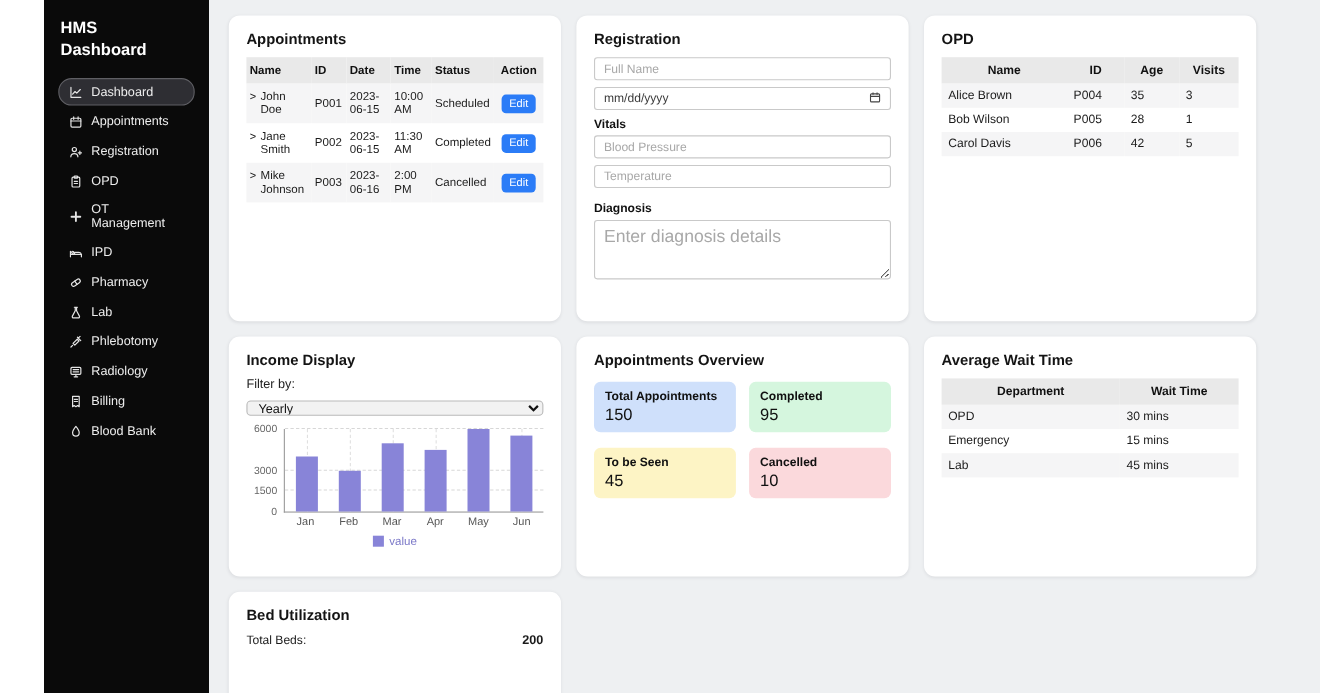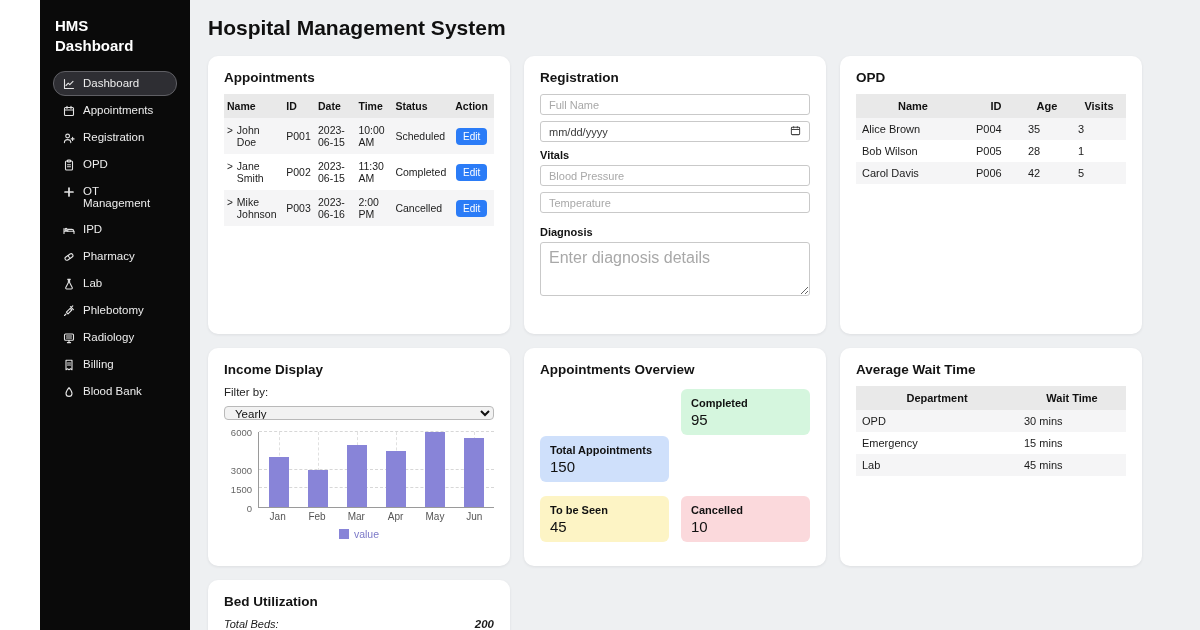--- a/index.html
+++ b/index.html
@@ -4,21 +4,21 @@
 <style>
   * { box-sizing: border-box; margin: 0; padding: 0; }
   html,body { width:1200px; height:630px; overflow:hidden; }
   body { font-family:"Liberation Sans", sans-serif; background:#ffffff; }
   .app { display:flex; width:1200px; height:630px; }
 
   
   .left-gutter { width:40px; background:#ffffff; flex-shrink:0; }
   .sidebar { width:150px; background:#0a0a0a; color:#fff; padding:14px 0; flex-shrink:0; }
   .sidebar-title { font-size:15px; font-weight:bold; line-height:1.3; padding:2px 15px 14px; width:120px; }
-  .nav-item { display:flex; gap:8px; margin:2px 13px; padding:5px 8px;
+  .nav-item { display:flex; align-items:center; gap:8px; margin:2px 13px; padding:5px 8px;
               border:1px solid transparent; border-radius:12px; font-size:11.5px; color:#ededed; cursor:pointer; }
   .nav-item.active { background:#2e2e33; border-color:#5f5f64; }
   .nav-icon { width:13px; height:13px; display:flex; align-items:center; justify-content:center; flex-shrink:0; }
   .nav-icon svg { width:12px; height:12px; stroke:#e4e4e4; fill:none; stroke-width:1.1; stroke-linecap:round; stroke-linejoin:round; }
 
   
   .main { flex:1; background:#eef0f2; padding:14px 18px; overflow:hidden; }
   .page-title { font-size:21px; font-weight:bold; color:#101010; margin:2px 0 16px; }
   .grid { display:grid; grid-template-columns:repeat(3, 302px); grid-template-rows:278px 218px 120px; gap:14px; }
   .card { background:#fff; border-radius:10px; padding:14px 16px; box-shadow:0 1px 3px rgba(20,20,40,0.08); overflow:hidden; }
@@ -70,21 +70,21 @@
   .legend-swatch { width:10px; height:10px; display:inline-block; }
   .legend-label { font-size:10.5px; color:#7b78c8; }
 
   
   .stats-grid { display:grid; grid-template-columns:1fr 1fr; gap:14px 12px; margin-top:12px; }
   .stat-box { border-radius:6px; padding:8px 10px; height:46px; }
   .stat-label { font-size:11px; font-weight:bold; color:#111; }
   .stat-value { font-size:15px; color:#111; margin-top:2px; }
 
   
-  .bed-row { display:flex; justify-content:space-between; align-items:flex-end; font-size:11px; color:#1b1b1b; margin-top:6px;font-style:italic; }
+  .bed-row { display:flex; justify-content:space-between; align-items:flex-end; font-size:11px; color:#1b1b1b; margin-top:6px; }
   .bed-value { font-weight:bold; font-size:11.5px; }
 </style>
 </head>
 <body>
 
 <div class="app">
   <div class="left-gutter"></div>
 
   <aside class="sidebar">
     <div class="sidebar-title">HMS Dashboard</div>
@@ -195,21 +195,20 @@
             <svg viewBox="0 0 12 12">
               <path d="M6 1.6S3 5.2 3 7.4a3 3 0 0 0 6 0C9 5.2 6 1.6 6 1.6z"></path>
             </svg>
           </span>
         <span>Blood Bank</span>
       </div>
     </nav>
   </aside>
 
   <main class="main">
-    <h1 class="page-title">Hospital Management System</h1>
 
     <div class="grid">
 
       <section class="card">
         <div class="card-title">Appointments</div>
         <table class="tbl appt-tbl">
           <colgroup>
               <col style="width:60px">
               <col style="width:32px">
               <col style="width:42px">
@@ -387,21 +386,21 @@
         </div>
         <div class="legend">
           <span class="legend-swatch" style="background: rgb(136, 132, 216);"></span>
           <span class="legend-label">value</span>
         </div>
       </section>
 
       <section class="card">
         <div class="card-title">Appointments Overview</div>
         <div class="stats-grid">
-          <div class="stat-box" style="background: rgb(207, 224, 251); margin-top: 47px;">
+          <div class="stat-box" style="background: rgb(207, 224, 251);">
             <div class="stat-label">Total Appointments</div>
             <div class="stat-value">150</div>
           </div>
           <div class="stat-box" style="background: rgb(213, 246, 222);">
             <div class="stat-label">Completed</div>
             <div class="stat-value">95</div>
           </div>
           <div class="stat-box" style="background: rgb(253, 244, 197);">
             <div class="stat-label">To be Seen</div>
             <div class="stat-value">45</div>

